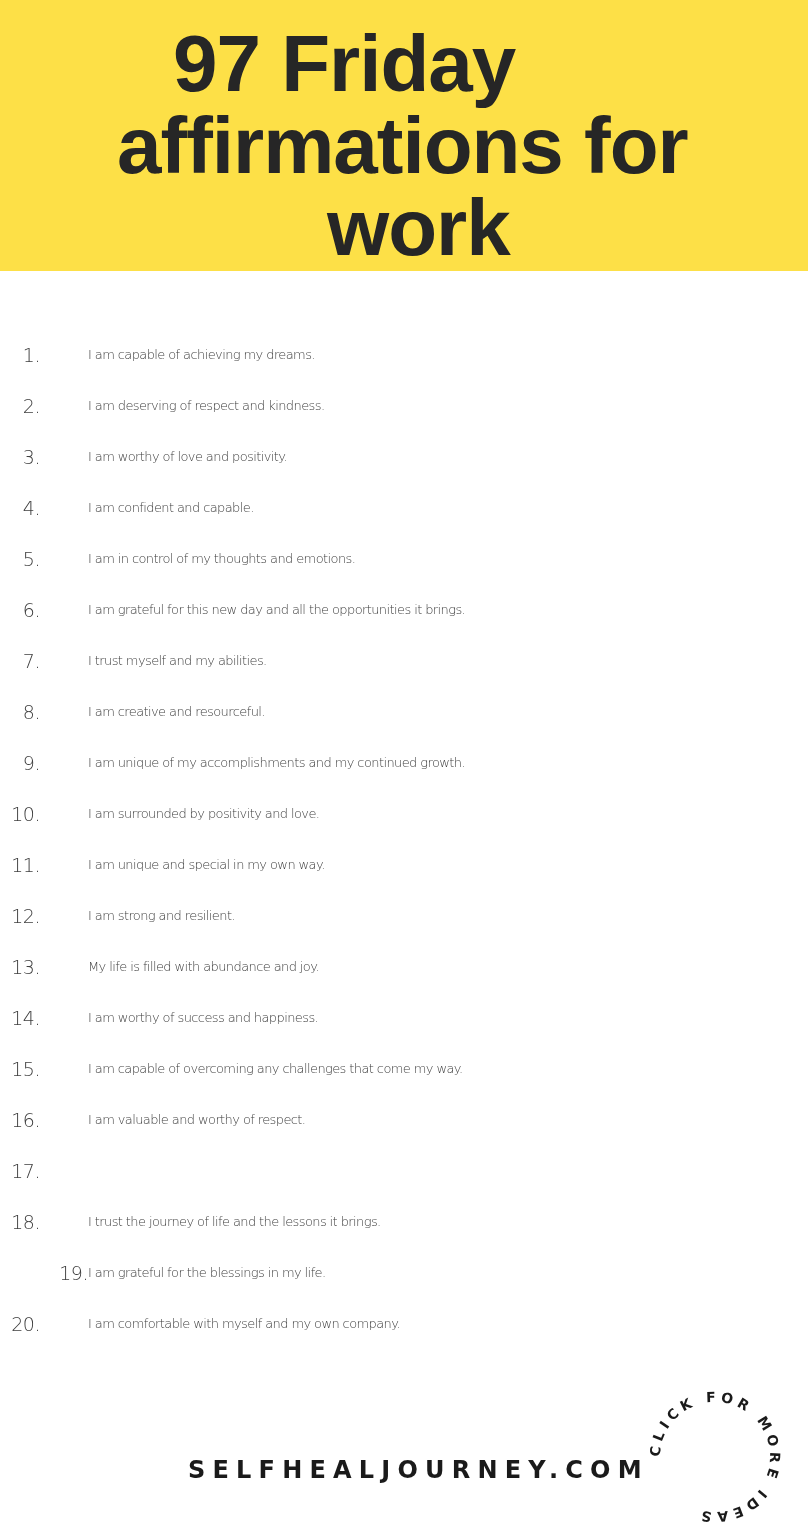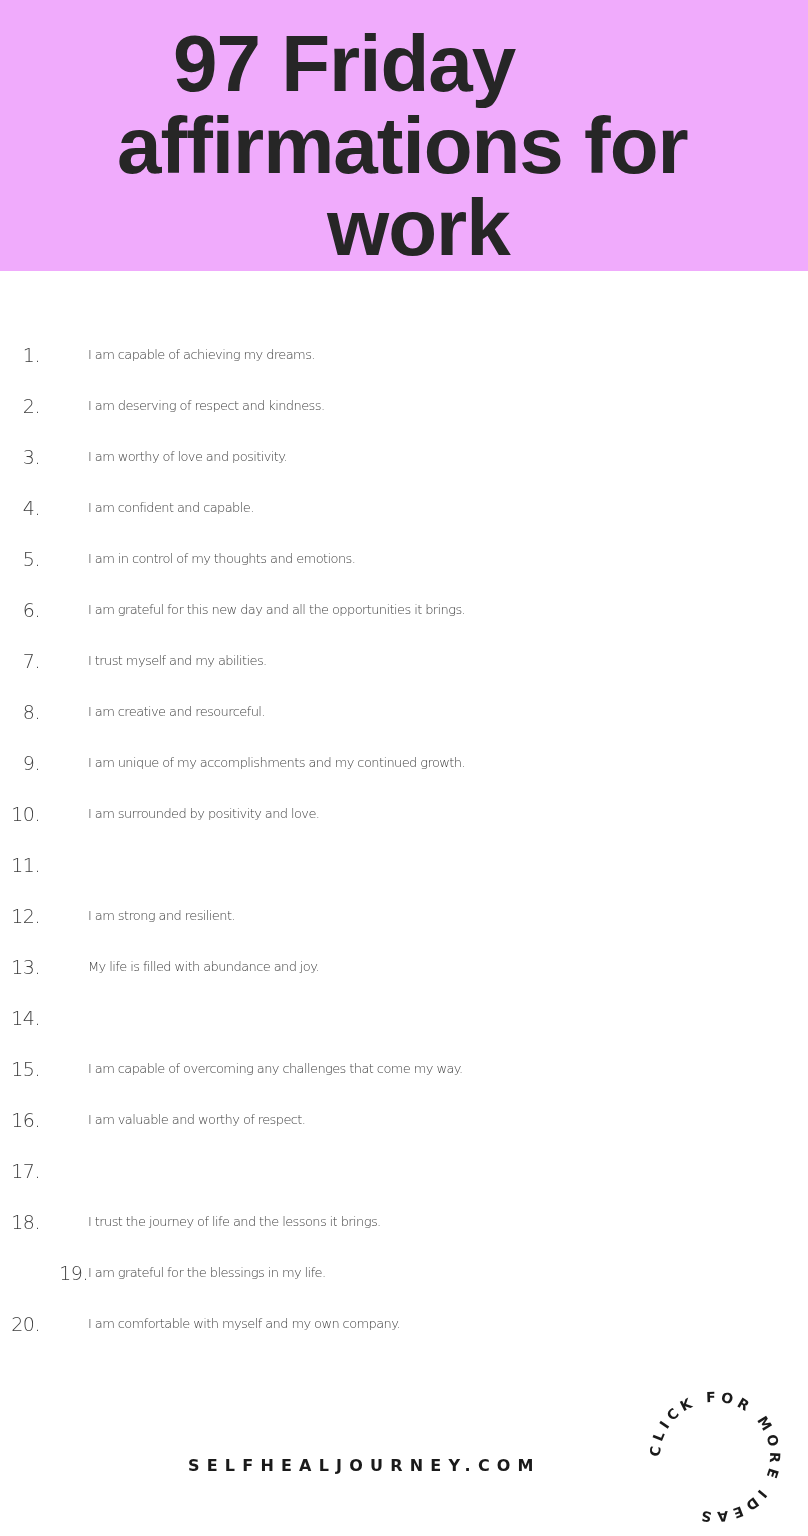--- a/index.html
+++ b/index.html
@@ -3,21 +3,21 @@
 <meta charset="utf-8">
 <style>
   html, body { margin: 0; padding: 0; }
   body {
     width: 808px; height: 1536px; position: relative; overflow: hidden;
     background: #ffffff;
     font-family: "Liberation Sans", "DejaVu Sans", sans-serif;
   }
   .header {
     position: absolute; left: 0; top: 0; width: 808px; height: 271px;
-    background: #f0abfc;
+    background: #fde047;
   }
   .title {
     position: absolute; left: 0; top: 16px; width: 808px;
     font-family: "Liberation Sans", "DejaVu Sans", sans-serif;
     font-weight: 700; color: #262626;
     font-size: 80px; line-height: 80px; letter-spacing: -1px;
   }
   .title .l1 { position: absolute; left: 173px; top: 8px; white-space: nowrap; }
   .title .l2 { position: absolute; left: 117px; top: 90px; white-space: nowrap; }
   .title .l3 { position: absolute; left: 327px; top: 172px; white-space: nowrap; }
@@ -32,21 +32,21 @@
     font-family: "DejaVu Sans", sans-serif; font-weight: 300;
   }
   .item .num {
     position: absolute; right: 720px; top: 0; text-align: right;
     letter-spacing: -0.5px;
   }
   .item .txt { position: absolute; left: 88px; top: 0; letter-spacing: -0.6px; font-size: 13px; }
 
   .footer-site {
     position: absolute; left: 188px; top: 1456px;
-    font-size: 16px; font-weight: 700; color: #1a1a1a;
+    font-size: 24px; font-weight: 700; color: #1a1a1a;
     letter-spacing: 7.2px; white-space: nowrap;
     font-family: "DejaVu Sans", sans-serif;
   }
   .badge {
     position: absolute; left: 640px; top: 1382px; width: 150px; height: 150px;
     cursor: pointer;
   }
   .badge svg text {
     font-family: "DejaVu Sans", sans-serif; font-size: 14px; font-weight: 600;
     fill: #1a1a1a; letter-spacing: 4.5px;
@@ -99,31 +99,33 @@
     <li class="item" style="top: 408px;">
       <span class="num">9.</span>
       <span class="txt">I am unique of my accomplishments and my continued growth.</span>
     </li>
     <li class="item" style="top: 459px;">
       <span class="num">10.</span>
       <span class="txt">I am surrounded by positivity and love.</span>
     </li>
     <li class="item" style="top: 510px;">
       <span class="num">11.</span>
+      <span class="txt">I am unique and special in my own way.</span>
     </li>
     <li class="item" style="top: 561px;">
       <span class="num">12.</span>
       <span class="txt">I am strong and resilient.</span>
     </li>
     <li class="item" style="top: 612px;">
       <span class="num">13.</span>
       <span class="txt">My life is filled with abundance and joy.</span>
     </li>
     <li class="item" style="top: 663px;">
       <span class="num">14.</span>
+      <span class="txt">I am worthy of success and happiness.</span>
     </li>
     <li class="item" style="top: 714px;">
       <span class="num">15.</span>
       <span class="txt">I am capable of overcoming any challenges that come my way.</span>
     </li>
     <li class="item" style="top: 765px;">
       <span class="num">16.</span>
       <span class="txt">I am valuable and worthy of respect.</span>
     </li>
     <li class="item" style="top: 816px;">

